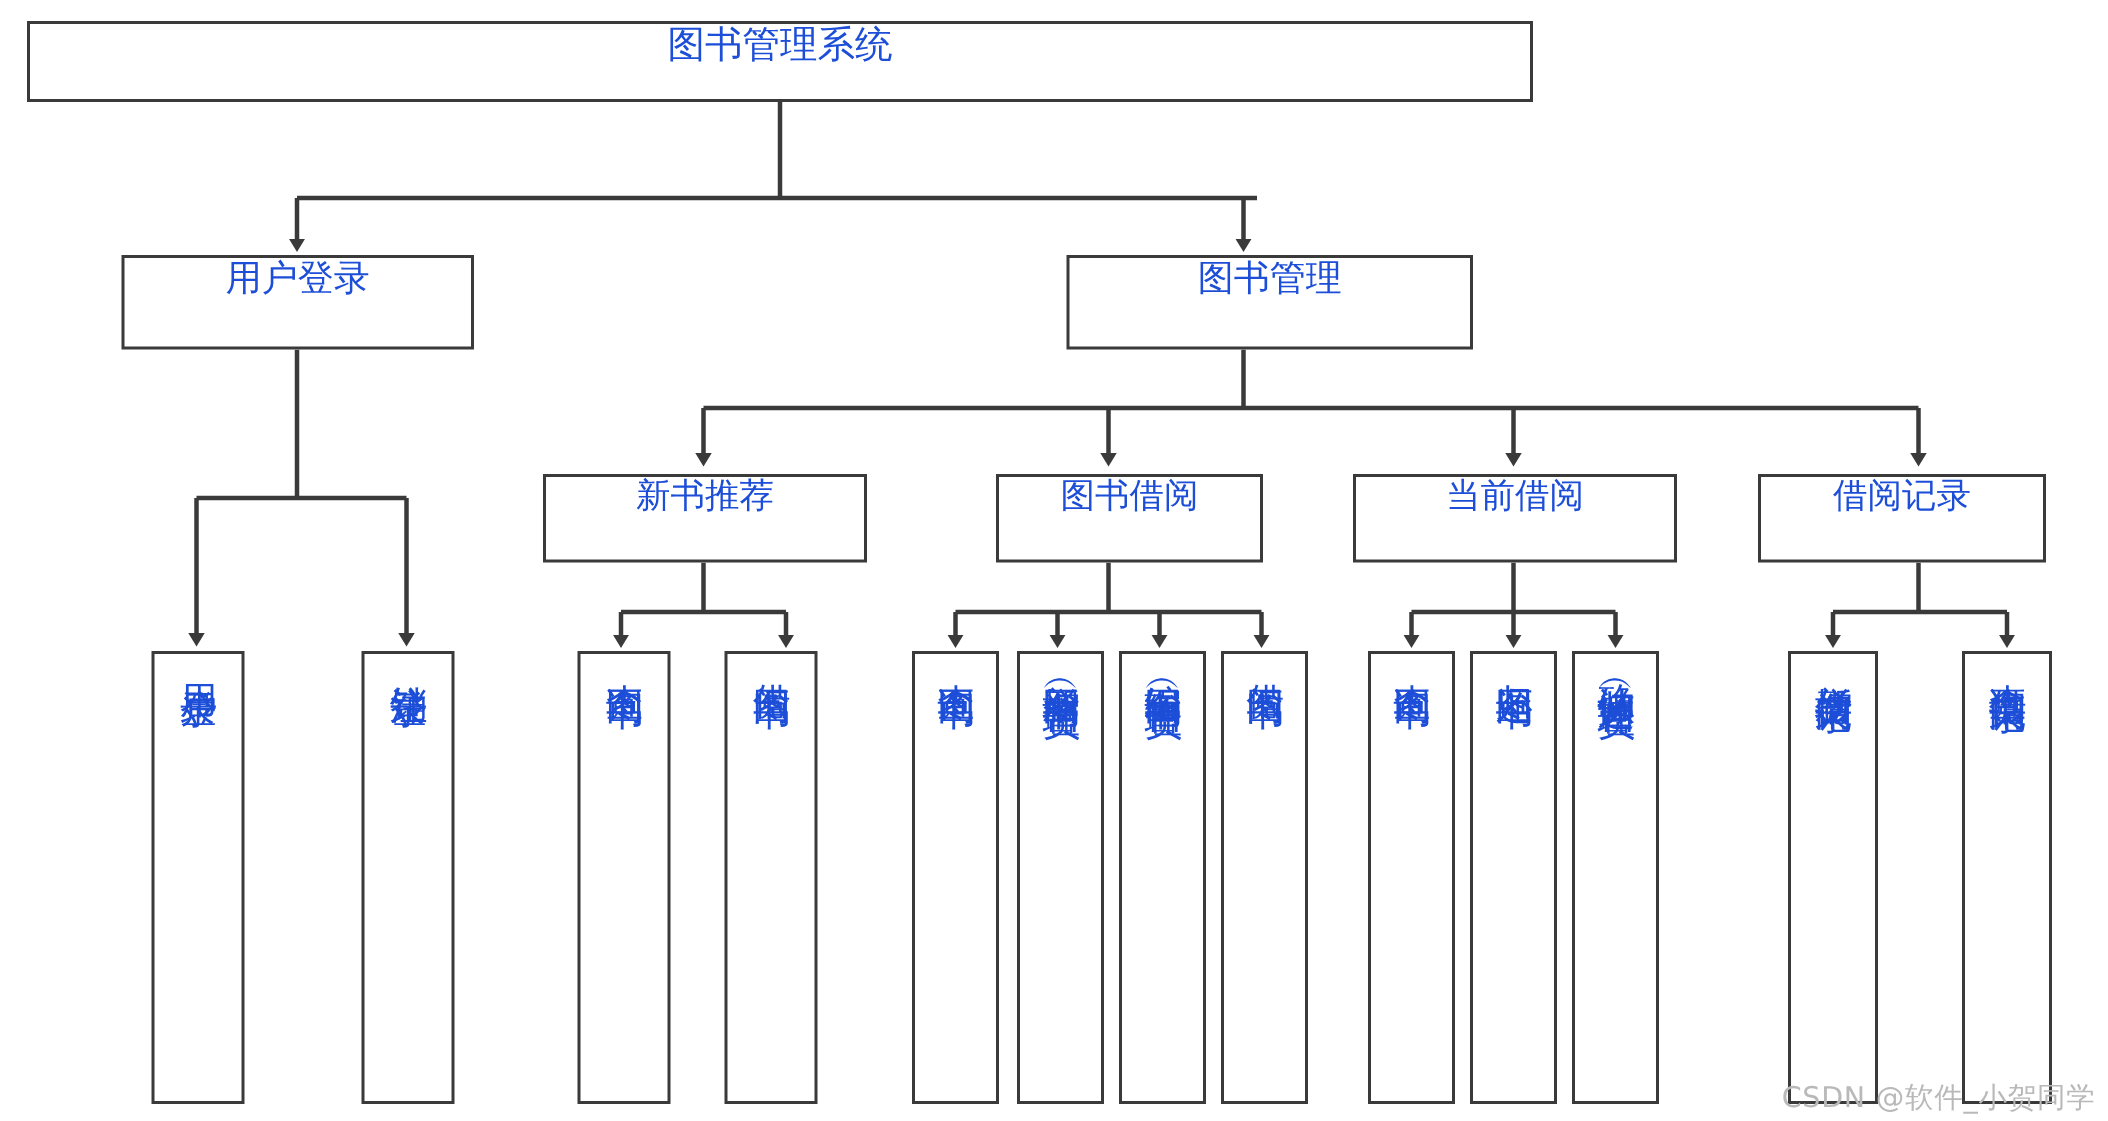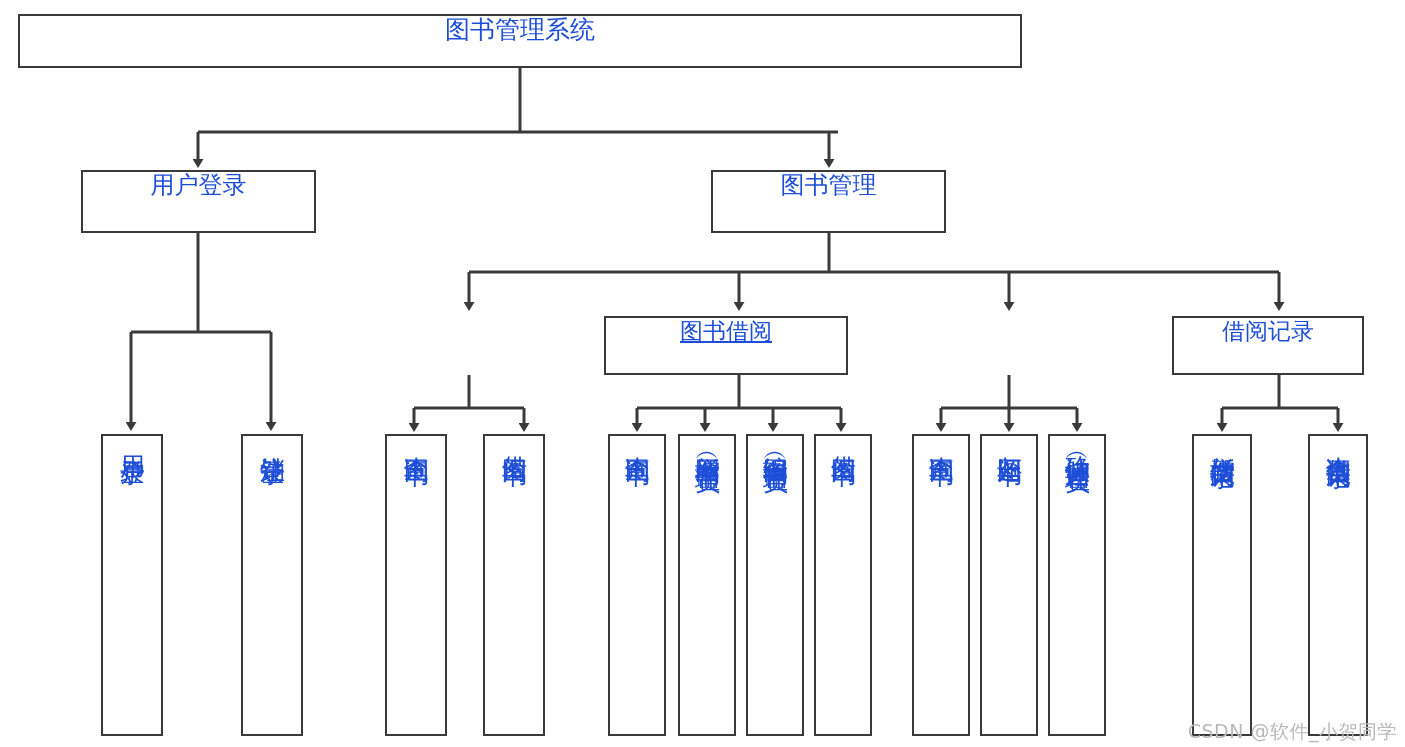--- a/index.html
+++ b/index.html
@@ -123,26 +123,32 @@
     </g>
   </svg>
 
   <div class="node node-root" style="left:18px; top:14px; width:1004px; height:54px;">
     <span class="label">图书管理系统</span>
   </div>
 
   <div class="node node-l2" style="left:81px; top:170px; width:235px; height:63px;">
     <span class="label">用户登录</span>
   </div>
-  <div class="node node-l2" style="left:711px; top:170px; width:235px; height:63px;">
+  <div class="node node-l2" style="left:711px; top:170px; width:271px; height:63px;">
     <span class="label">图书管理</span>
   </div>
 
-  <div class="node node-l3" style="left:604px; top:316px; width:244px; height:59px;text-decoration:underline;">
+  <div class="node node-l3" style="left:362px; top:316px; width:216px; height:59px;">
+    <span class="label">新书推荐</span>
+  </div>
+  <div class="node node-l3" style="left:664px; top:316px; width:178px; height:59px;">
     <span class="label">图书借阅</span>
+  </div>
+  <div class="node node-l3" style="left:902px; top:316px; width:216px; height:59px;">
+    <span class="label">当前借阅</span>
   </div>
   <div class="node node-l3" style="left:1172px; top:316px; width:192px; height:59px;">
     <span class="label">借阅记录</span>
   </div>
 
   <div class="node node-leaf" style="left:101px; top:434px; width:62px; height:302px;">
     <span class="label">用户登录</span>
   </div>
   <div class="node node-leaf" style="left:241px; top:434px; width:62px; height:302px;">
     <span class="label">注销登录</span>

